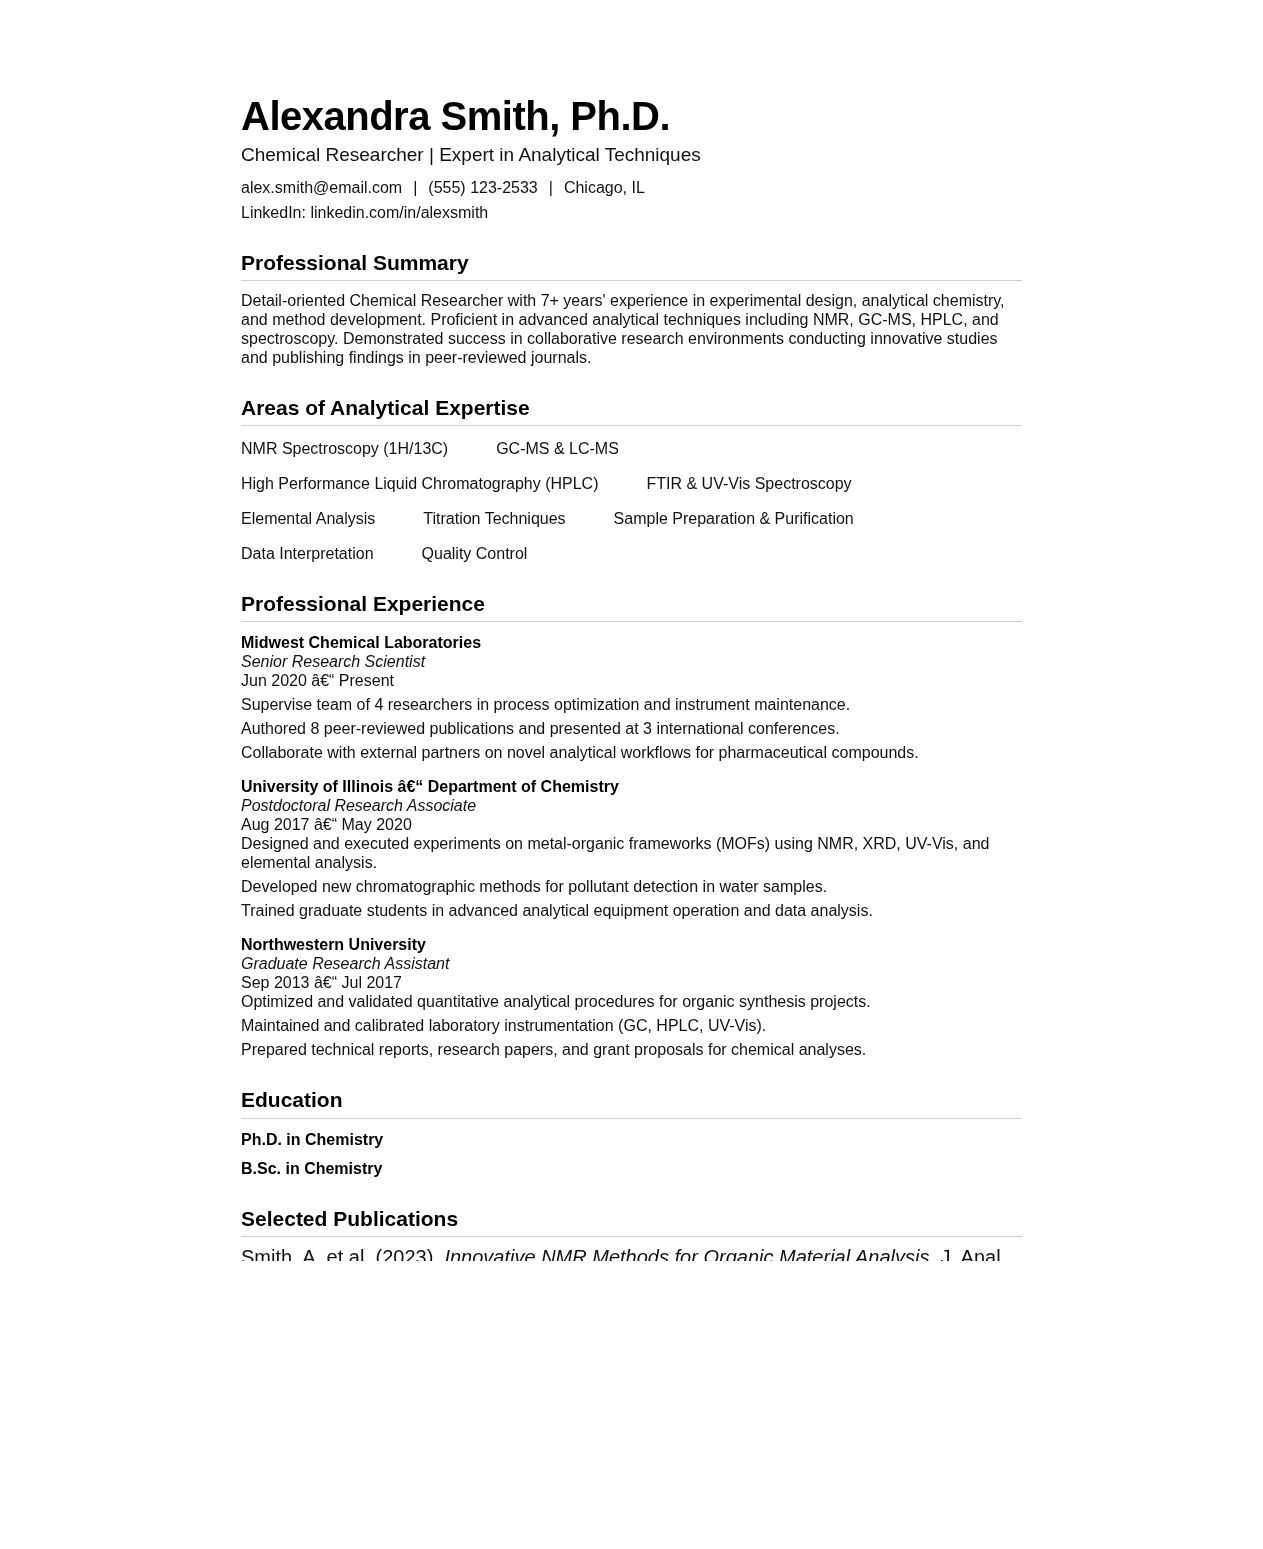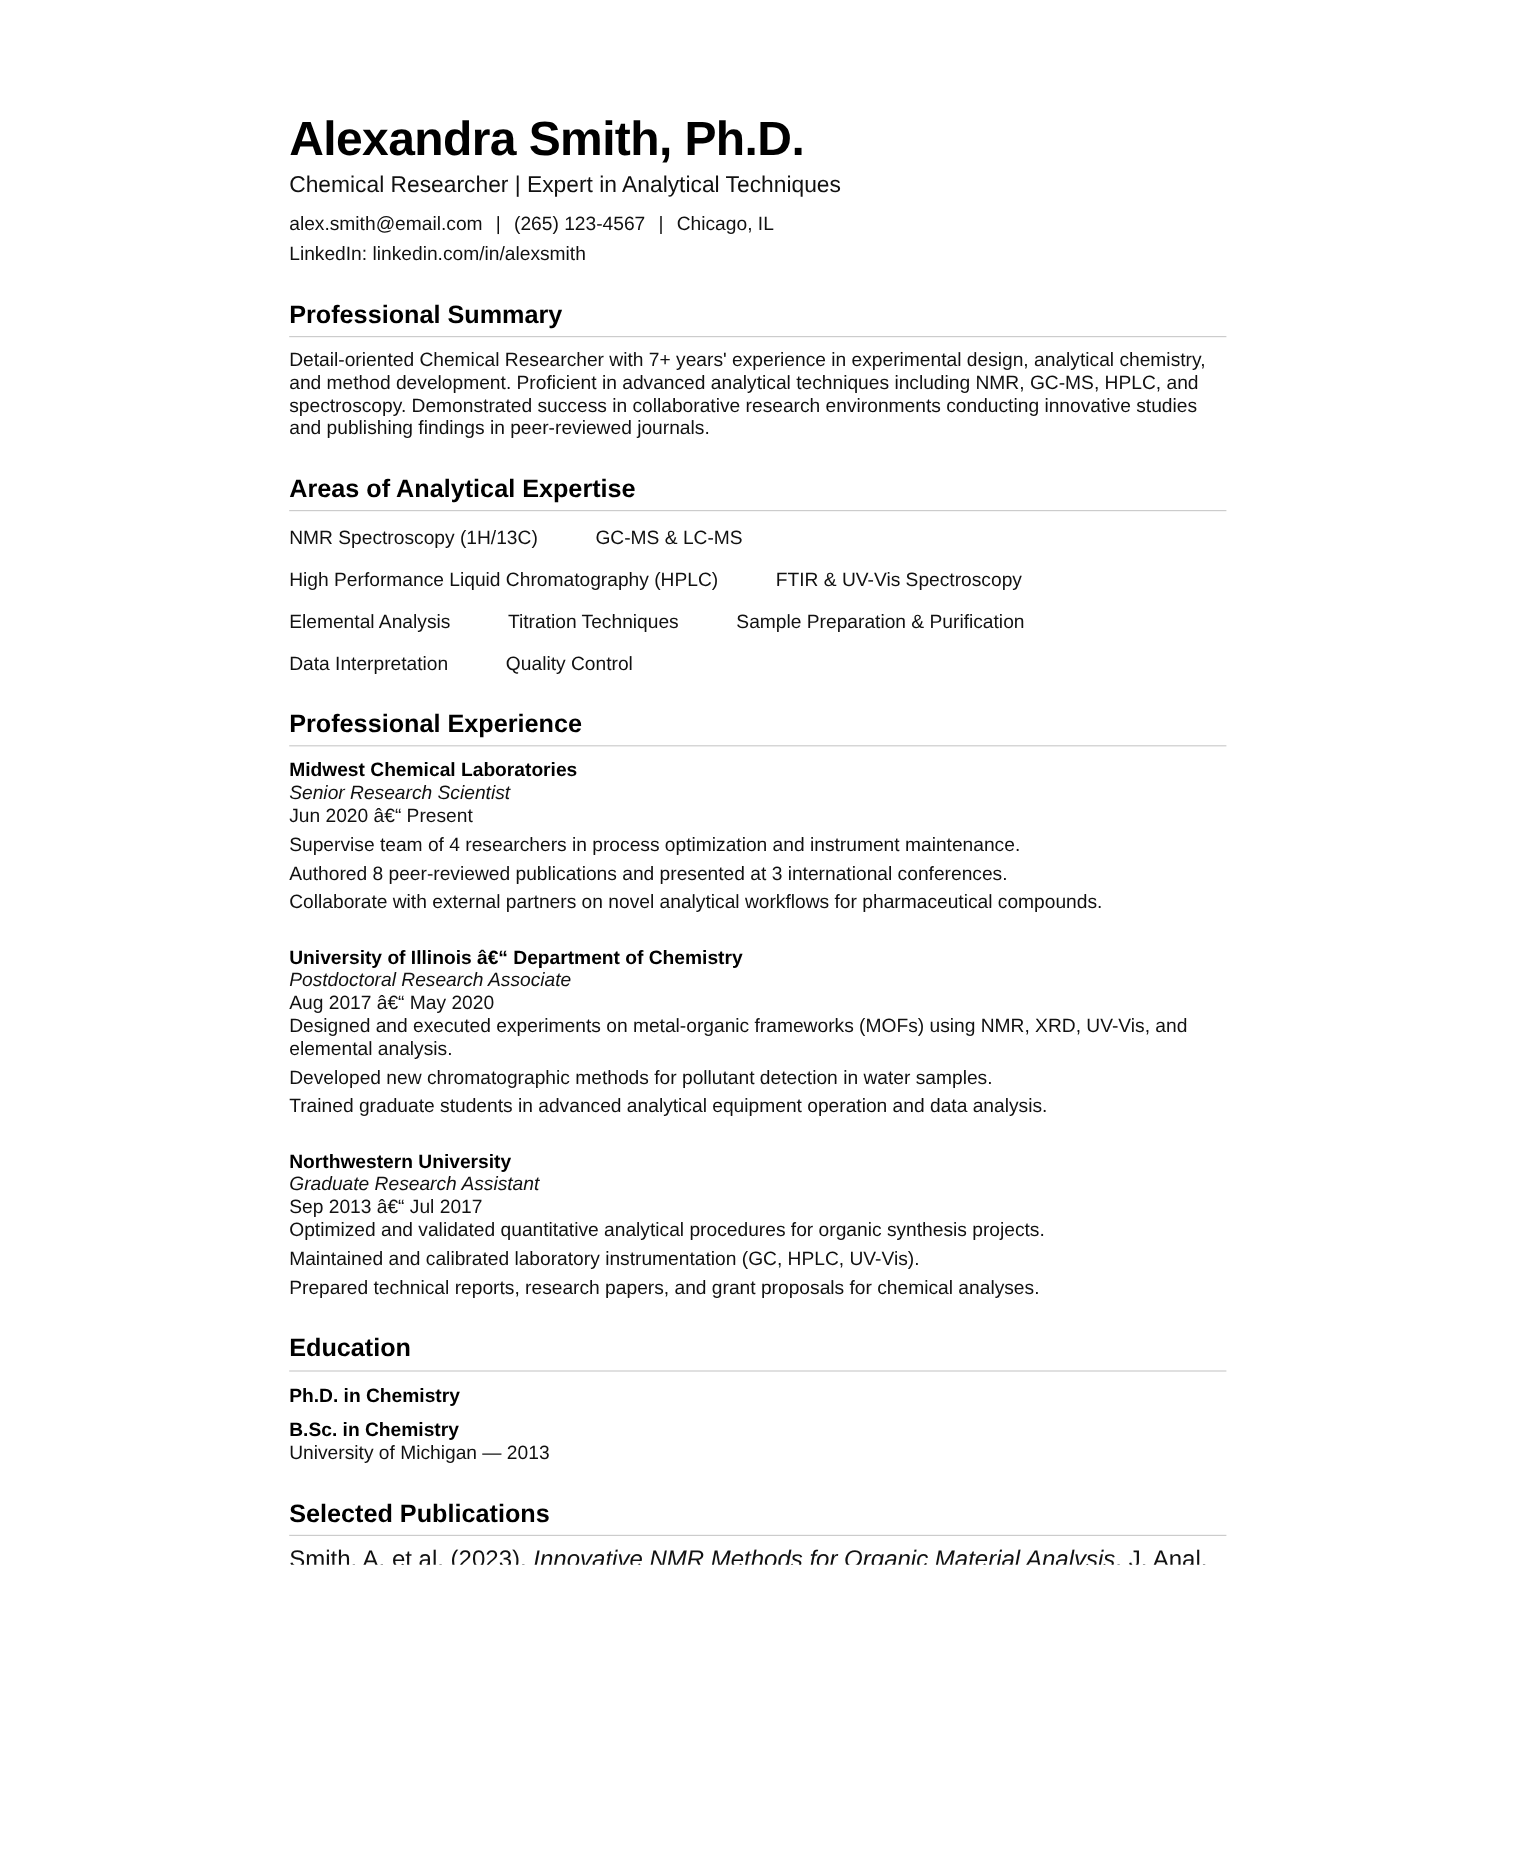--- a/index.html
+++ b/index.html
@@ -43,21 +43,21 @@
   .skills {
     display: flex;
     flex-wrap: wrap;
     column-gap: 48px;
     row-gap: 16px;
     margin-top: 13px;
     font-size: 16px;
     line-height: 19px;
   }
 
-  .job { margin-top: 27px; }
+  .job { margin-top: 15px; }
   .job.first { margin-top: 11px; }
   .job .company { font-size: 16px; font-weight: 700; line-height: 19px; color: #000000; }
   .job .role    { font-size: 16px; font-style: italic; line-height: 19px; }
   .job .dates   { font-size: 16px; line-height: 19px; }
   .job .desc p  { font-size: 16px; line-height: 19px; margin: 5px 0 0 0; }
   .job .desc p.first { margin-top: 0; }
 
   .degree { margin-top: 10px; }
   .degree.first { margin-top: 11px; }
   .degree .degree-name { font-size: 16px; font-weight: 700; line-height: 19px; color: #000000; }
@@ -70,21 +70,21 @@
 </head>
 <body>
 
 <div class="canvas">
   <div class="page">
 
     <header>
       <h1 class="name">Alexandra Smith, Ph.D.</h1>
       <div class="subtitle">Chemical Researcher | Expert in Analytical Techniques</div>
       <div class="contact">
-        <span>alex.smith@email.com</span><span class="sep">|</span><span>(265) 123-4567</span><span class="sep">|</span><span>Chicago, IL</span>
+        <span>alex.smith@email.com</span><span class="sep">|</span><span>(555) 123-2533</span><span class="sep">|</span><span>Chicago, IL</span>
       </div>
       <div class="linkedin">LinkedIn: linkedin.com/in/alexsmith</div>
     </header>
 
     <section class="section">
       <h2>Professional Summary</h2>
       <p class="body-text">Detail-oriented Chemical Researcher with 7+ years' experience in experimental design, analytical chemistry, and method development. Proficient in advanced analytical techniques including NMR, GC-MS, HPLC, and spectroscopy. Demonstrated success in collaborative research environments conducting innovative studies and publishing findings in peer-reviewed journals.</p>
     </section>
 
     <section class="section">
@@ -139,21 +139,20 @@
       </div>
     </section>
 
     <section class="section">
       <h2>Education</h2>
       <div class="degree first">
         <div class="degree-name">Ph.D. in Chemistry</div>
       </div>
       <div class="degree">
         <div class="degree-name">B.Sc. in Chemistry</div>
-        <div class="school">University of Michigan — 2013</div>
       </div>
     </section>
 
     <section class="section">
       <h2>Selected Publications</h2>
       <div class="pub-clip">
         <p class="pub"><span>Smith, A. et al. (2023). </span><span class="ital">Innovative NMR Methods for Organic Material Analysis</span><span>. J. Anal. Chem.</span></p>
       </div>
     </section>
 

